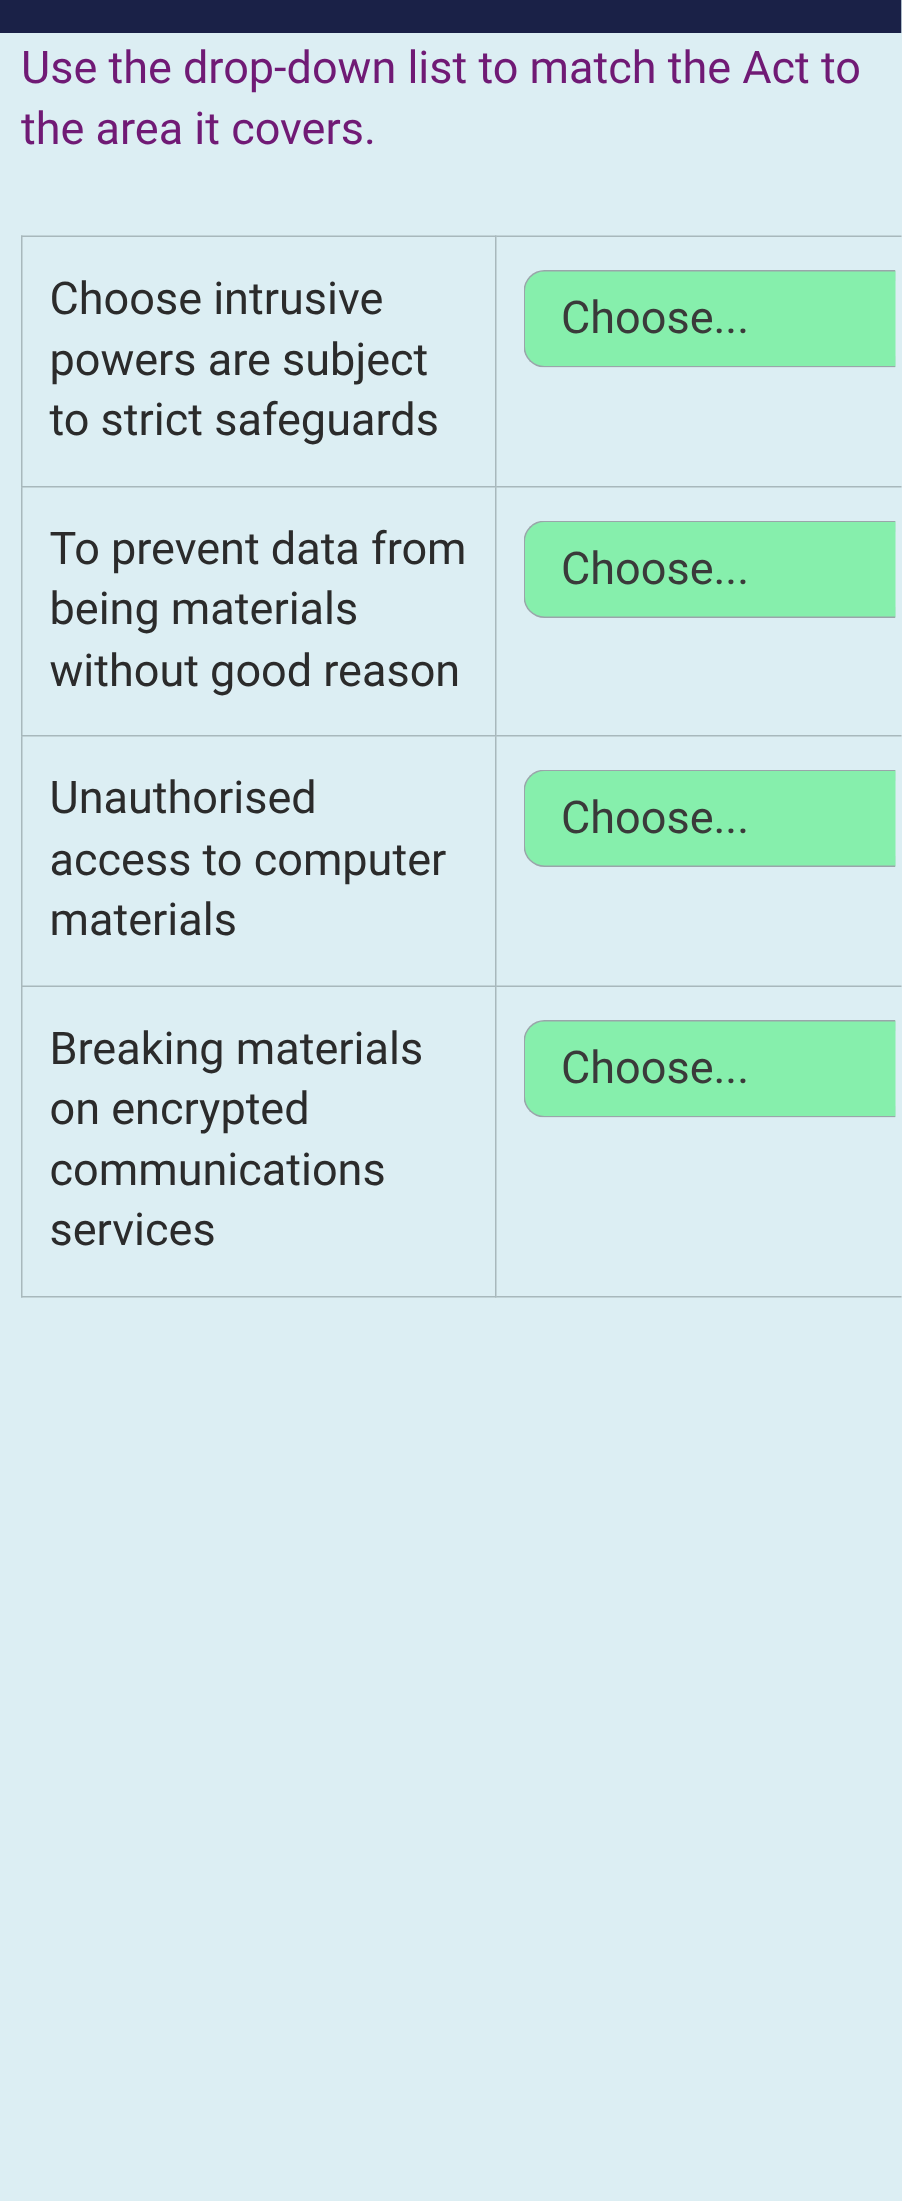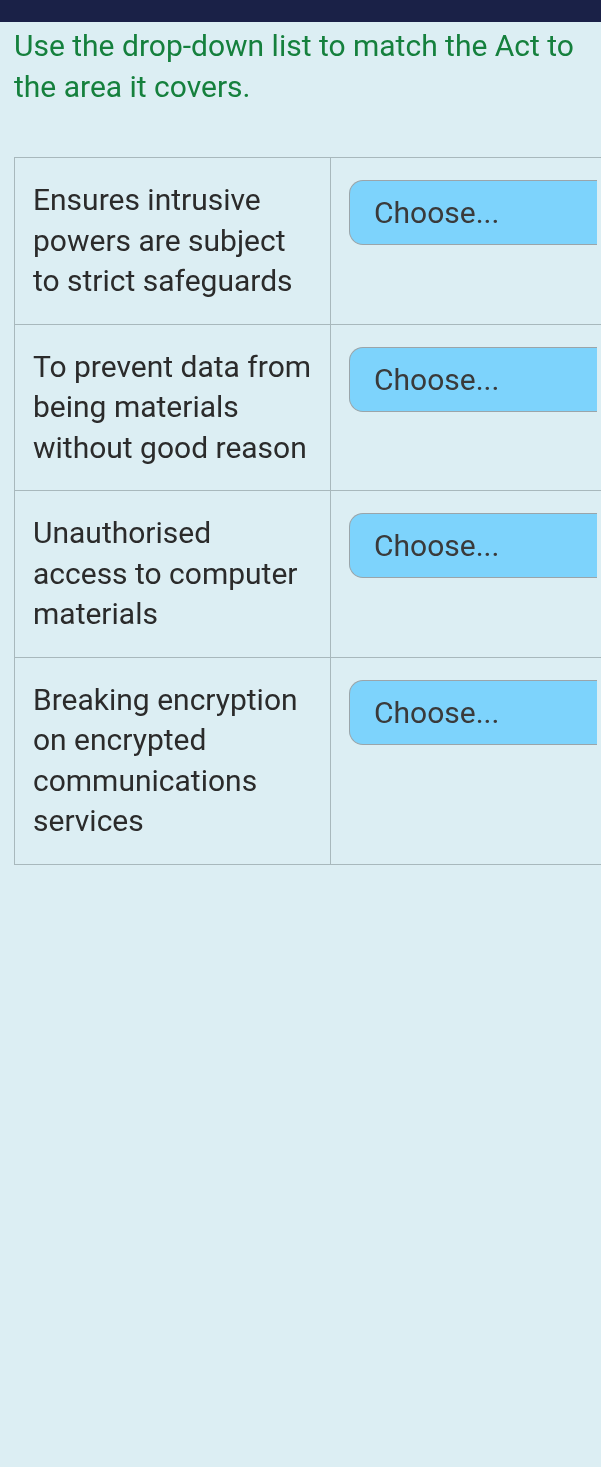--- a/index.html
+++ b/index.html
@@ -13,21 +13,21 @@
       width: 601px;
       height: 1467px;
       overflow: hidden;
     }
     .top-bar {
       background-color: #1a2147;
       height: 22px;
       width: 100%;
     }
     .instruction {
-      color: #15803d;
+      color: #701a75;
       font-size: 30px;
       padding: 4px 14px 50px 14px;
       line-height: 1.35;
     }
     .match-table {
       border-collapse: collapse;
       width: 100%;
       table-layout: fixed;
       margin-left: 14px;
     }
@@ -42,21 +42,21 @@
       line-height: 1.35;
       width: 316px;
     }
     .select-cell {
       width: 285px;
       padding: 22px 0 22px 18px;
     }
     .dropdown {
       display: inline-flex;
       align-items: center;
-      background-color: #7dd3fc;
+      background-color: #86efac;
       border: 1px solid #9aa5aa;
       border-radius: 14px;
       border-top-right-radius: 0;
       border-bottom-right-radius: 0;
       border-right: none;
       padding: 14px 0 14px 24px;
       font-size: 30px;
       color: #3a3a3a;
       width: 100%;
       cursor: pointer;
@@ -67,21 +67,21 @@
 </head>
 <body>
 
 <div class="top-bar"></div>
 
 <div class="instruction">Use the drop-down list to match the Act to the area it covers.</div>
 
 <table class="match-table">
   <tbody>
     <tr>
-      <td class="prompt-cell">Ensures intrusive powers are subject to strict safeguards</td>
+      <td class="prompt-cell">Choose intrusive powers are subject to strict safeguards</td>
       <td class="select-cell">
         <div class="dropdown">
           <span>Choose...</span>
         </div>
       </td>
     </tr>
     <tr>
       <td class="prompt-cell">To prevent data from being materials without good reason</td>
       <td class="select-cell">
         <div class="dropdown">
@@ -91,21 +91,21 @@
     </tr>
     <tr>
       <td class="prompt-cell">Unauthorised access to computer materials</td>
       <td class="select-cell">
         <div class="dropdown">
           <span>Choose...</span>
         </div>
       </td>
     </tr>
     <tr>
-      <td class="prompt-cell">Breaking encryption on encrypted communications services</td>
+      <td class="prompt-cell">Breaking materials on encrypted communications services</td>
       <td class="select-cell">
         <div class="dropdown">
           <span>Choose...</span>
         </div>
       </td>
     </tr>
   </tbody>
 </table>
 
 </body></html>

